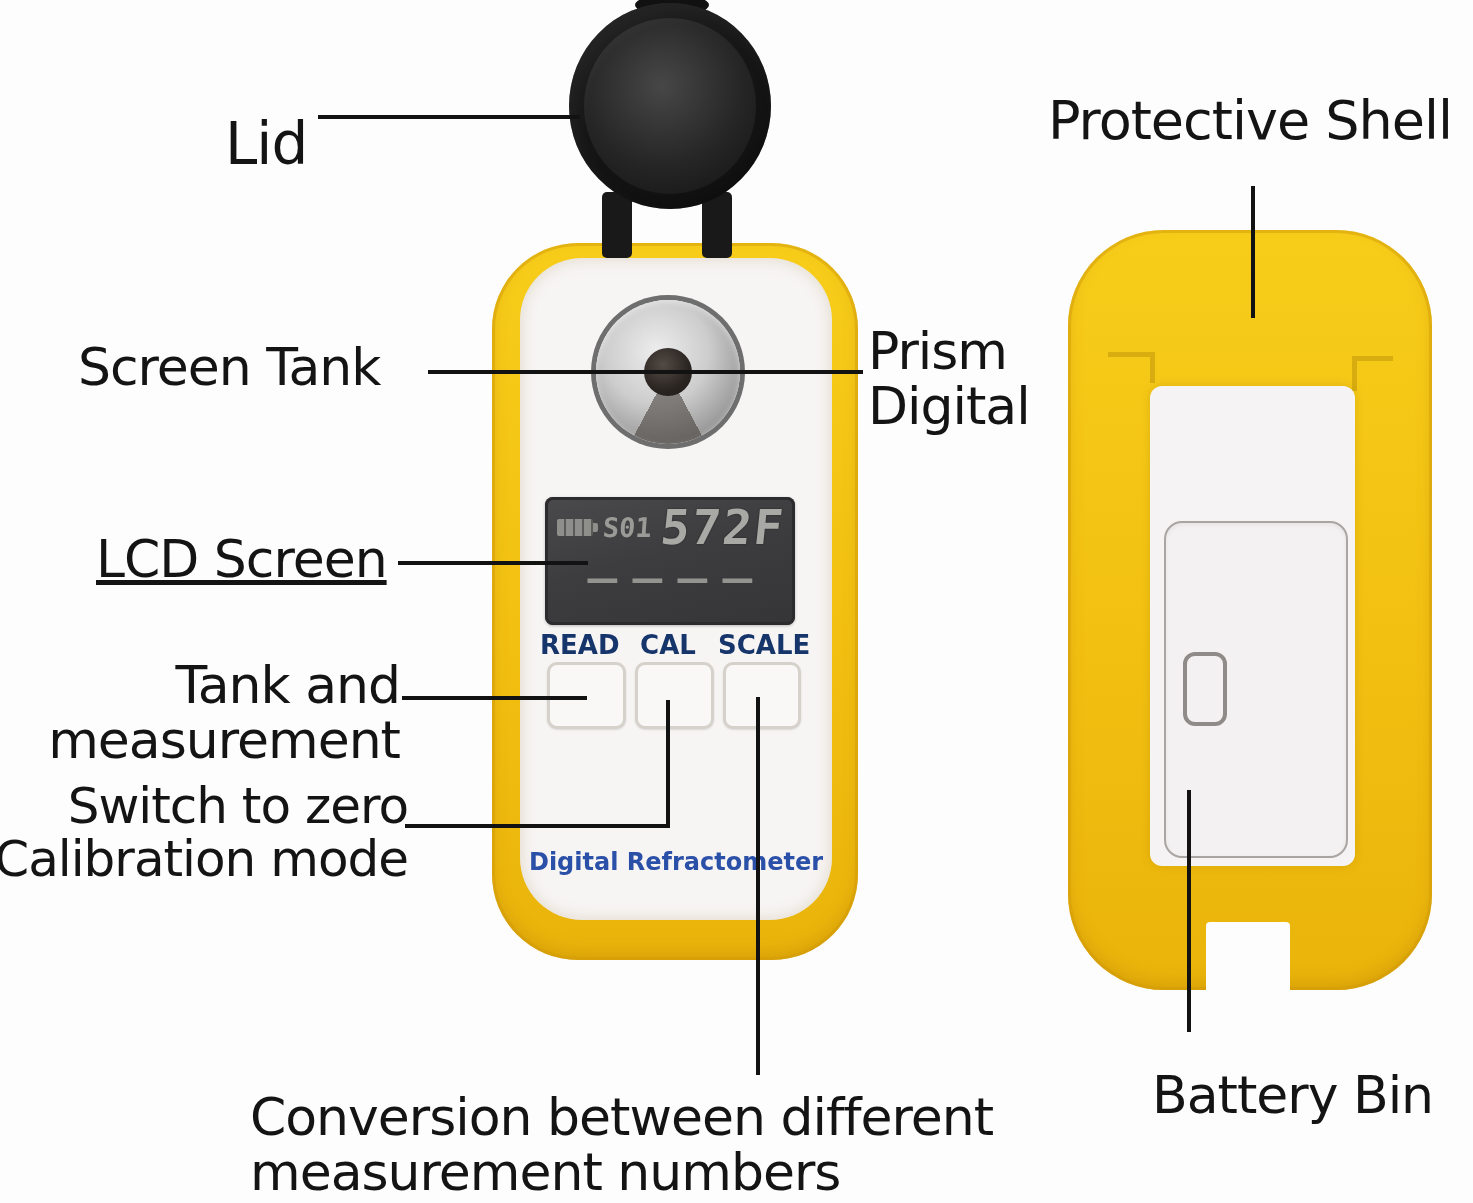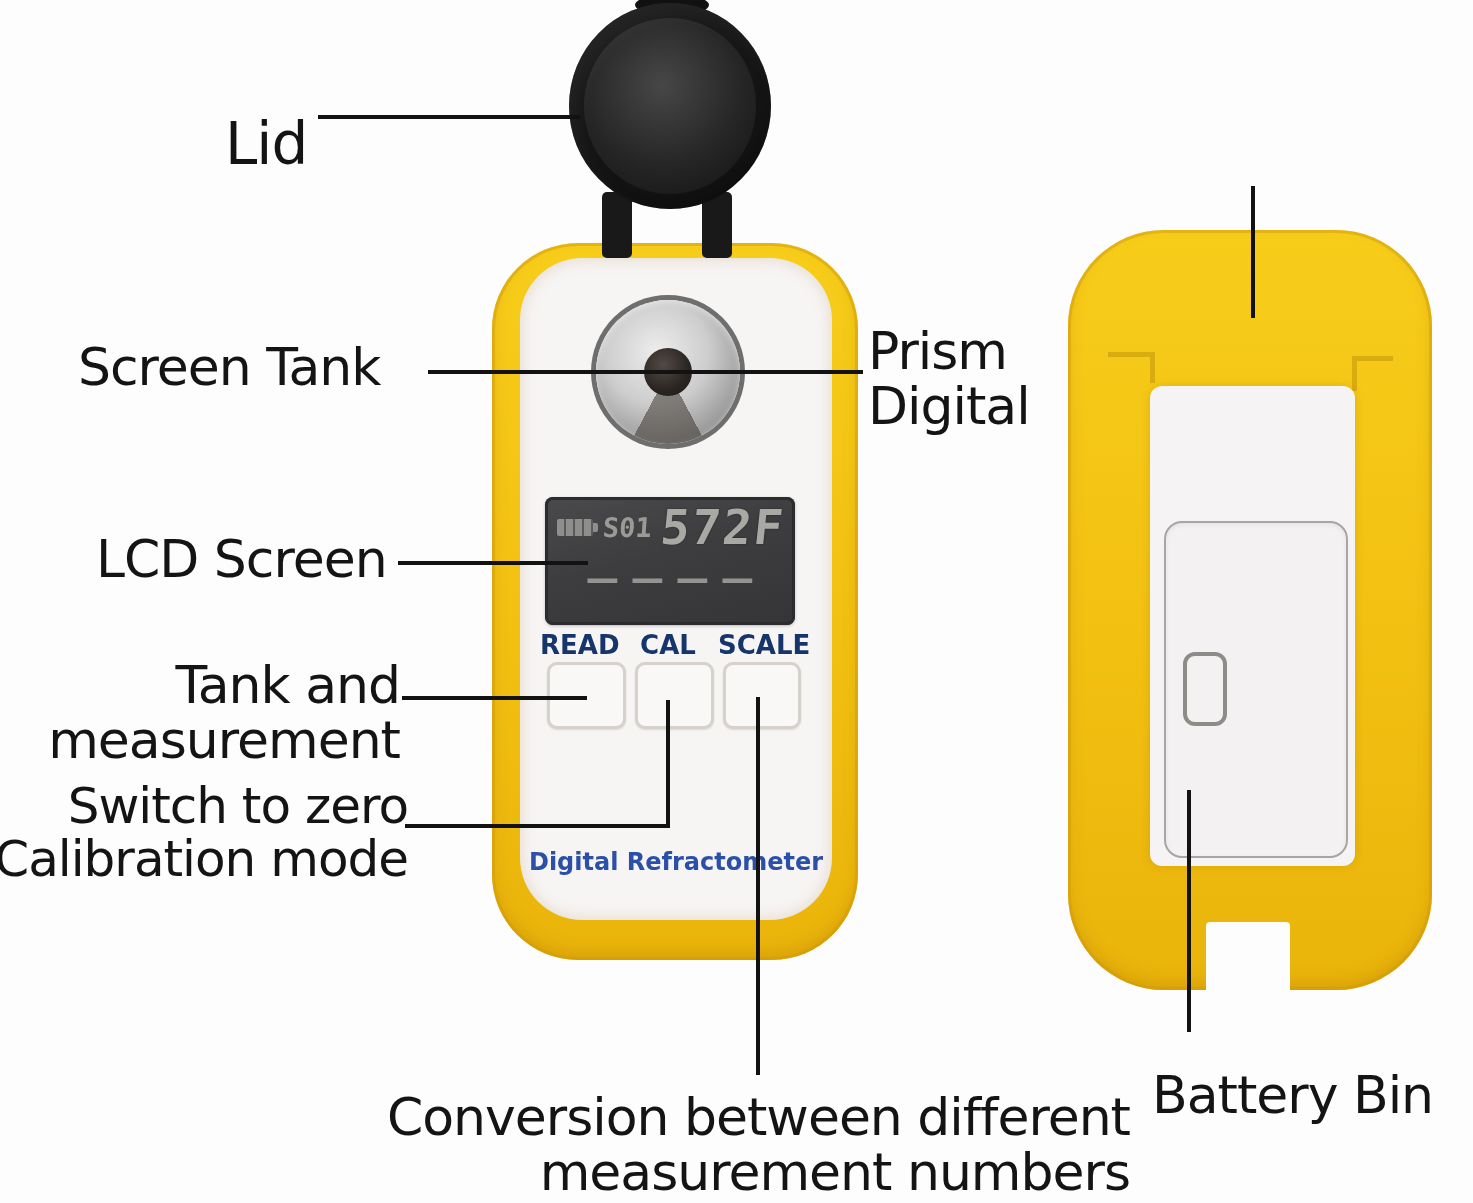--- a/index.html
+++ b/index.html
@@ -5,25 +5,25 @@
   html,body{margin:0;padding:0;background:#ffffff;}
   #stage{
     position:relative;width:1473px;height:1203px;overflow:hidden;
     background:#fdfdfd;
     font-family:"DejaVu Sans","Liberation Sans",sans-serif;
     color:#141414;
   }
   
   .lbl{position:absolute;letter-spacing:-1px;line-height:1.06;z-index:7;white-space:nowrap;}
   .lbl.right{text-align:right;}
-  .lbl.center{text-align:right;white-space:normal;}
+  .lbl.center{text-align:left;white-space:normal;}
   #lid-label{left:225px;top:78px;font-size:58px;margin-top:36px;}
   #sample-tank-label{left:78px;top:340px;font-size:52px;}
   #prism-column-label{left:868px;top:324px;font-size:52px;}
-  #lcd-screen-label{left:96px;top:532px;font-size:52px;}
+  #lcd-screen-label{left:96px;top:532px;font-size:52px;text-decoration:underline;}
   #boot-label{right:1073px;top:658px;font-size:52px;}
   #switch-label{right:1065px;top:780px;font-size:50px;}
   #conversion-label{left:250px;top:1090px;width:880px;font-size:52px;}
   #protective-shell-label{left:1048px;top:92px;font-size:54px;}
   #battery-bin-label{left:1152px;top:1068px;font-size:52px;}
 
   
   .line{position:absolute;background:#121212;z-index:6;}
 
   
@@ -169,16 +169,17 @@
   <div class="lbl right" id="switch-label">
     <div>Switch to zero</div>
     <div>Calibration mode</div>
   </div>
 
   <div class="lbl center" id="conversion-label">
     <div>Conversion between different</div>
     <div>measurement numbers</div>
   </div>
 
+  <div class="lbl" id="protective-shell-label">Protective Shell</div>
 
   <div class="lbl" id="battery-bin-label">Battery Bin</div>
 
 </div>
 
 </body></html>

